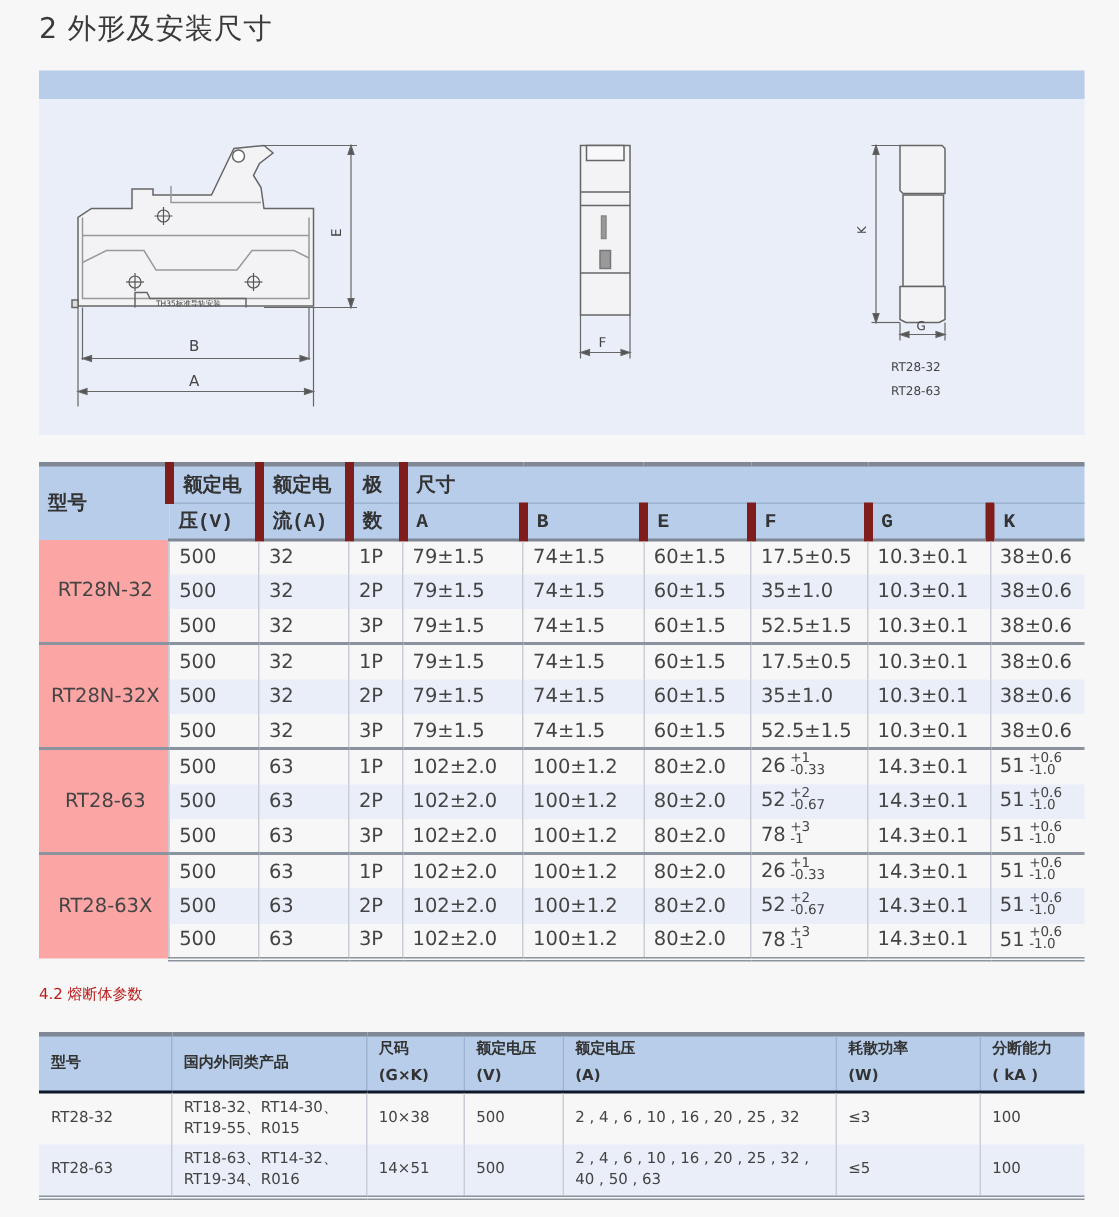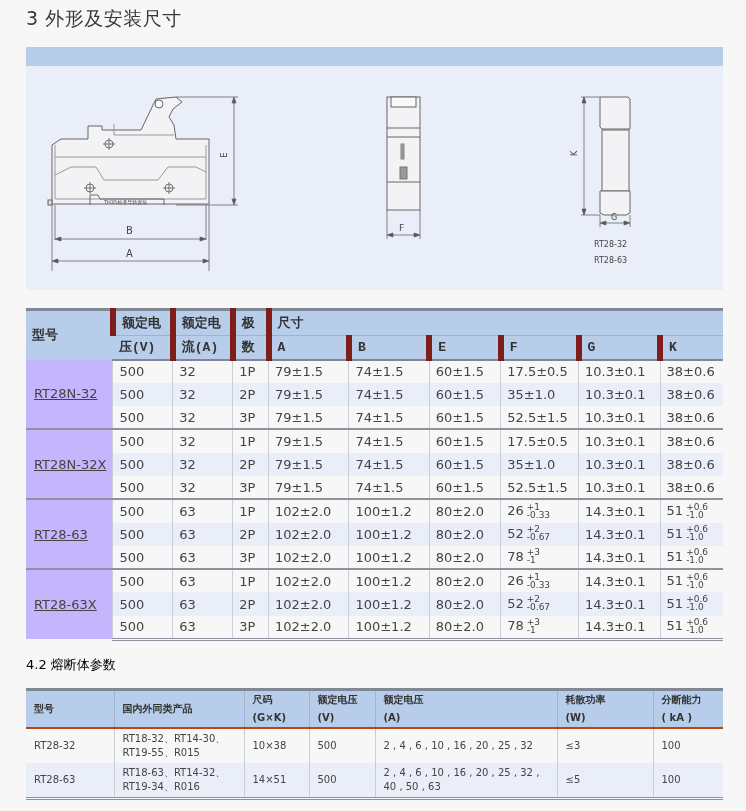--- a/index.html
+++ b/index.html
@@ -12,40 +12,40 @@
   .figure-band { position: absolute; left: 0; top: 0; width: 100%; height: 19px; background: #b7cde9; }
   .figure-panel svg { position: absolute; left: 0; top: 0; }
 
   table { border-collapse: collapse; }
   .dim-table { position: absolute; left: 26px; top: 308px; width: 697px; font-size: 13px; }
   .dim-table th { background: #b7cde9; color: #333; font-weight: bold; text-align: left; padding: 0 6px; font-size: 13px; border-left: 6px solid #7f1d1d; }
   .dim-table th:first-child { border-left: none; }
   .dim-table thead tr:first-child th { border-top: 3px solid #7f8894; height: 26px; }
   .dim-table thead tr:nth-child(2) th { height: 24px; border-top: 1px solid #9eb3cf; border-bottom: 2px solid #7f8894; font-family: Liberation Mono, monospace; }
   .dim-table td { height: 23.3px; padding: 0 6px; color: #444; border-left: 1px solid #c9ced6; white-space: nowrap; }
-  .dim-table td.model { text-align: left; padding-left: 8px; border-left: none; background: #c4b5fd; text-decoration: underline; }
+  .dim-table td.model { text-align: center; padding-left: 8px; border-left: none; background: #fca5a5; }
   .dim-table tbody tr.alt td:not(.model) { background: #e9eef8; }
   .dim-table tbody tr.group-start td { border-top: 2px solid #8a939e; }
   .dim-table tbody tr.last td { border-bottom: 3px double #8a939e; }
   .tol { display: inline-block; vertical-align: middle; font-size: 9px; line-height: 8px; margin-left: 3px; position: relative; top: -1px; }
   .tol span { display: block; }
 
-  .sub-title { position: absolute; left: 26px; top: 656px; font-size: 13px; color: #000000; }
+  .sub-title { position: absolute; left: 26px; top: 656px; font-size: 10px; color: #b91c1c; }
   .fuse-table { position: absolute; left: 26px; top: 688px; width: 697px; font-size: 10px; }
-  .fuse-table th { background: #b7cde9; color: #333; font-weight: bold; text-align: left; padding: 0 8px; font-size: 10px; border-left: 1px solid #9eb3cf; line-height: 18px; border-top: 3px solid #7f8894; border-bottom: 2px solid #c2410c; height: 38px; }
+  .fuse-table th { background: #b7cde9; color: #333; font-weight: bold; text-align: left; padding: 0 8px; font-size: 10px; border-left: 1px solid #9eb3cf; line-height: 18px; border-top: 3px solid #7f8894; border-bottom: 2px solid #0f172a; height: 38px; }
   .fuse-table th:first-child { border-left: none; }
   .fuse-table td { padding: 0 8px; height: 35px; border-left: 1px solid #c9ced6; color: #444; line-height: 14px; }
   .fuse-table td:first-child { border-left: none; }
   .fuse-table tr.alt td { background: #e9eef8; }
   .fuse-table tr.last td { border-bottom: 3px double #8a939e; }
 </style>
 </head>
 <body>
 
-<div class="title">3 外形及安装尺寸</div>
+<div class="title">2 外形及安装尺寸</div>
 
 <div class="figure-panel">
   <div class="figure-band"></div>
   <svg width="697" height="243" viewBox="0 0 697 243">
 
     <g stroke="#666" stroke-width="1" fill="#f3f3f5">
       <path d="M26 157 L26 98 L35 92 L62 92 L62 79 L76 79 L76 83 L115 83 L127 58 L130 52 L150 50 L156 55 L147 62 L143 70 L148 78 L150 92 L183 92 L183 157 Z"></path>
       <path d="M29 98 L29 152 L180 152 L180 98" fill="none" stroke="#999"></path>
       <path d="M29 110 L180 110" stroke="#999" fill="none"></path>
       <path d="M88 77 L88 88 L101 88 L148 88" fill="none" stroke="#999"></path>

